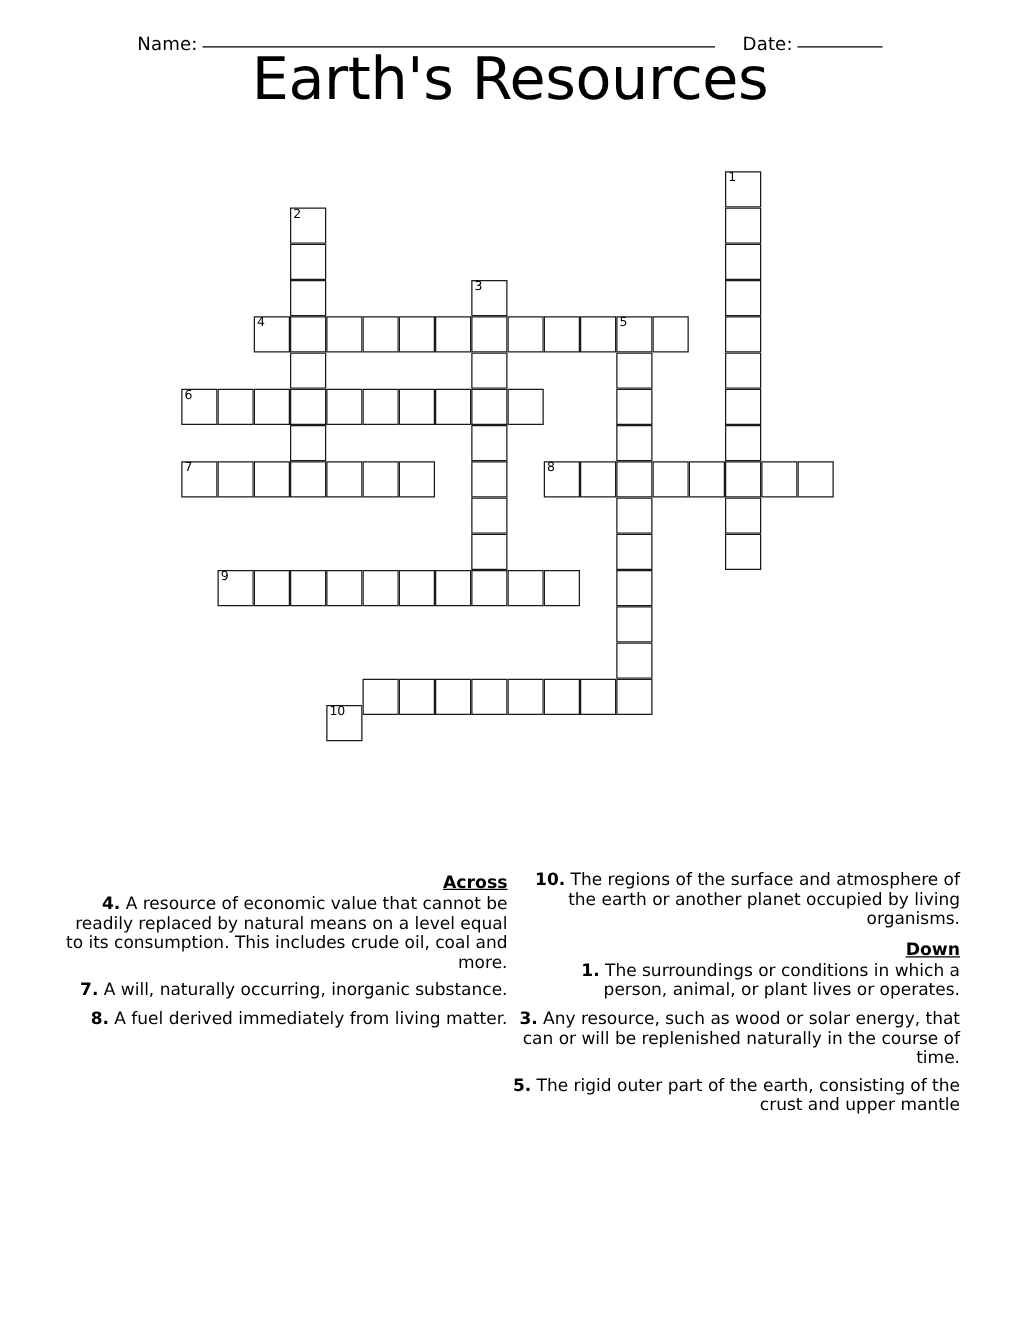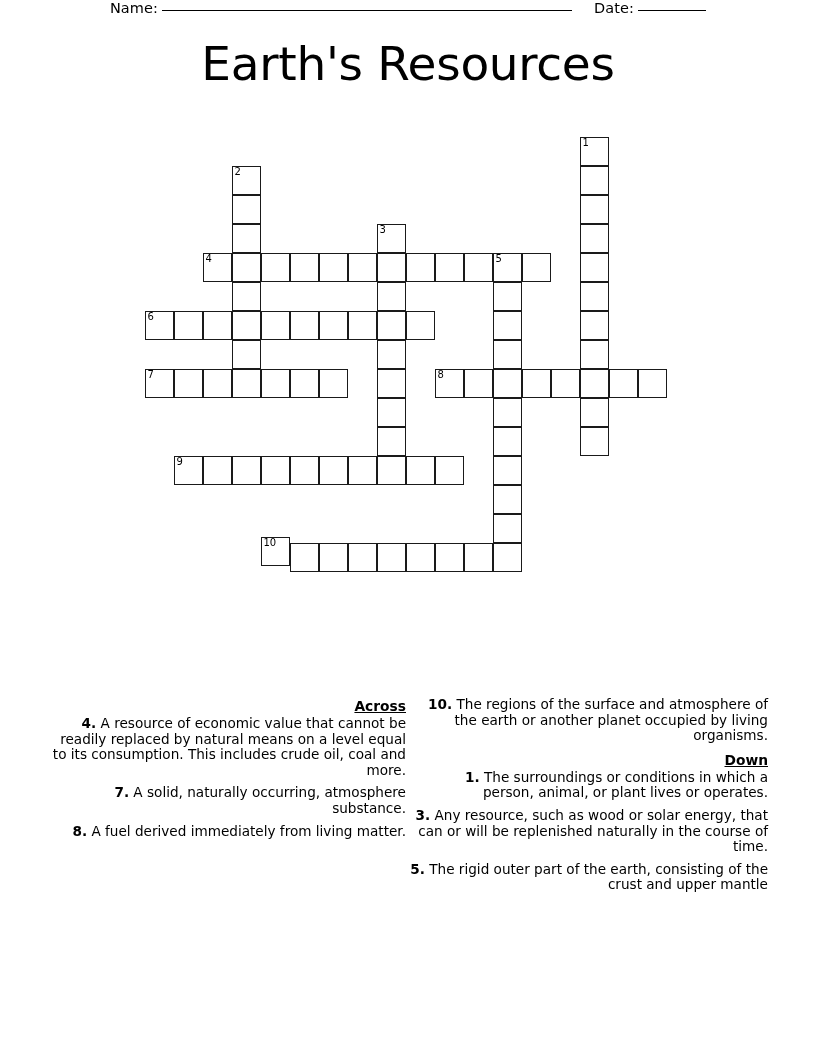--- a/index.html
+++ b/index.html
@@ -22,21 +22,21 @@
     top: 0px;
     left: 0px;
     width: 816px;
     height: 30px;
     display: flex;
     align-items: baseline;
     justify-content: center;
     font-size: 14.5px;
     letter-spacing: 0.1px;
   }
-  .nd-label { white-space: pre; }
+  .nd-label { white-space: pre; margin-top: 28px; }
   .nd-rule {
     display: inline-block;
     border-bottom: 1px solid #000;
     height: 1px;
     vertical-align: baseline;
     position: relative;
     top: -2px;
   }
   .nd-rule.long { width: 410px; margin-left: 4px; }
   .nd-rule.short { width: 68px; margin-left: 4px; }
@@ -213,39 +213,39 @@
     <div class="cell" style="left: 261px; top: 326px;"></div>
     <div class="cell" style="left: 290px; top: 326px;"></div>
     <div class="cell" style="left: 319px; top: 326px;"></div>
     <div class="cell" style="left: 348px; top: 326px;"></div>
     <div class="cell" style="left: 377px; top: 326px;"></div>
     <div class="cell" style="left: 406px; top: 326px;"></div>
     <div class="cell" style="left: 435px; top: 326px;"></div>
     <div class="cell" style="left: 493px; top: 326px;"></div>
     <div class="cell" style="left: 493px; top: 355px;"></div>
     <div class="cell" style="left: 493px; top: 384px;"></div>
-    <div class="cell" style="left: 261px; top: 407px; text-decoration: underline;">
+    <div class="cell" style="left: 261px; top: 434px; text-decoration: underline;">
       <span class="num">10</span>
     </div>
     <div class="cell" style="left: 290px; top: 413px;"></div>
     <div class="cell" style="left: 319px; top: 413px;"></div>
     <div class="cell" style="left: 348px; top: 413px;"></div>
     <div class="cell" style="left: 377px; top: 413px;"></div>
     <div class="cell" style="left: 406px; top: 413px;"></div>
     <div class="cell" style="left: 435px; top: 413px;"></div>
     <div class="cell" style="left: 464px; top: 413px;"></div>
     <div class="cell" style="left: 493px; top: 413px;"></div>
   </div>
 
 <div id="clues">
   <div class="clue-col left">
     <div class="section-head">Across</div>
     <div id="across-list-left">
         <p class="clue"><span class="cn">4.</span><span> A resource of economic value that cannot be readily replaced by natural means on a level equal to its consumption. This includes crude oil, coal and more.</span></p>
-        <p class="clue"><span class="cn">7.</span><span> A solid, naturally occurring, atmosphere substance.</span></p>
+        <p class="clue"><span class="cn">7.</span><span> A will, naturally occurring, inorganic substance.</span></p>
         <p class="clue"><span class="cn">8.</span><span> A fuel derived immediately from living matter.</span></p>
       </div>
   </div>
   <div class="clue-col right">
     <div id="across-list-right">
         <p class="clue"><span class="cn">10.</span><span> The regions of the surface and atmosphere of the earth or another planet occupied by living organisms.</span></p>
       </div>
     <div class="section-head">Down</div>
     <div id="down-list">
         <p class="clue"><span class="cn">1.</span><span> The surroundings or conditions in which a person, animal, or plant lives or operates.</span></p>

